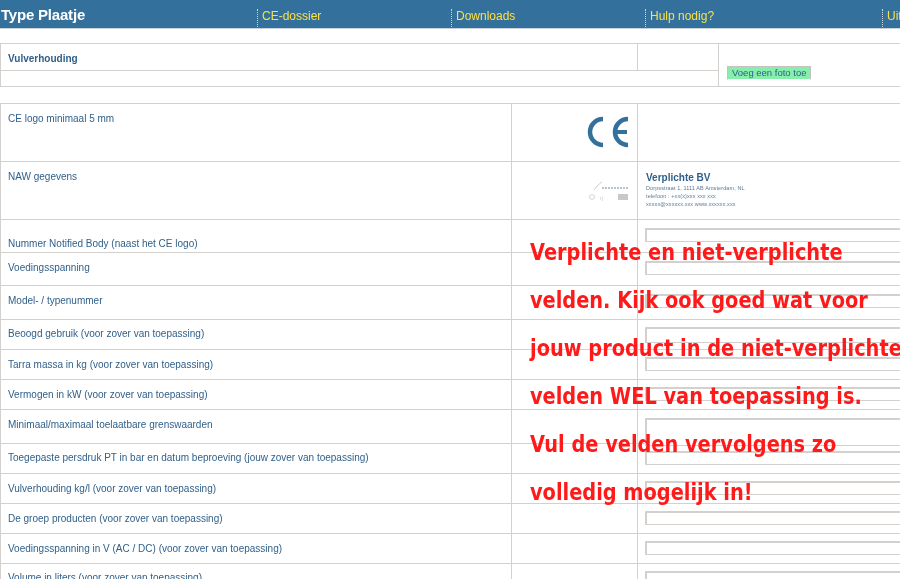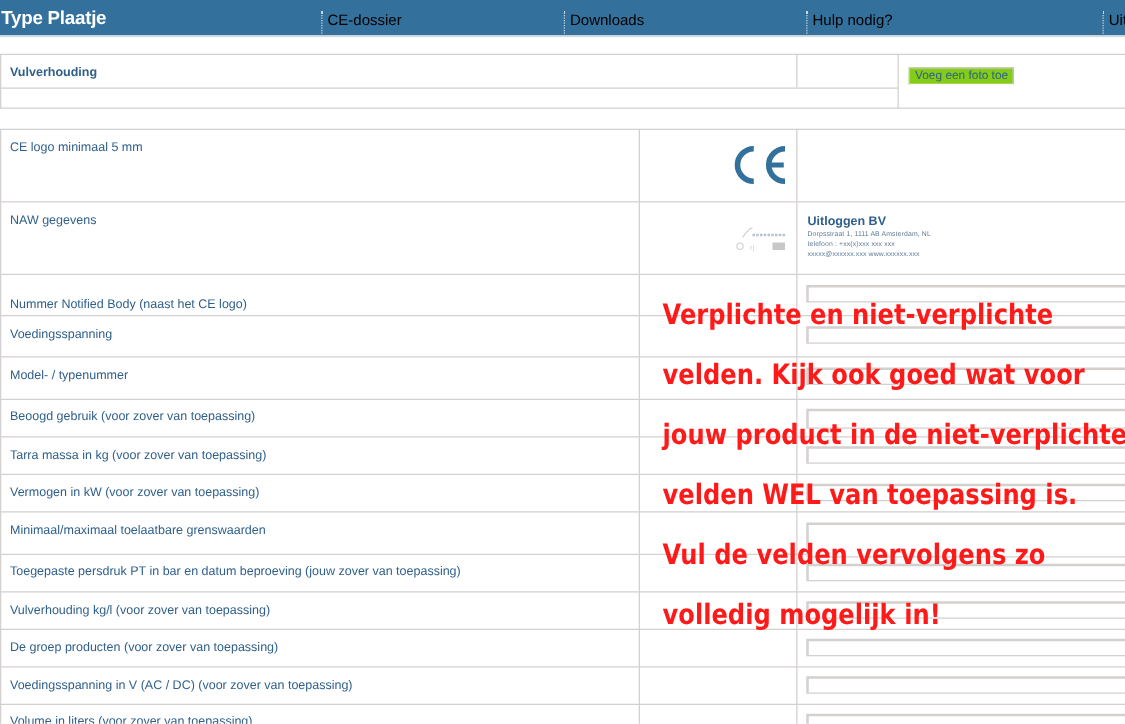--- a/index.html
+++ b/index.html
@@ -2,31 +2,31 @@
 <html><head>
   <meta charset="utf-8">
   <style>
     * { box-sizing: border-box; margin: 0; padding: 0; }
     html, body { width: 900px; height: 579px; overflow: hidden; background: #ffffff; }
     body { font-family: "Liberation Sans", sans-serif; color: #2f5f8a; position: relative; }
 
     
     .topnav { position: absolute; left: 0; top: 0; width: 900px; height: 29px; background: #33709c; border-bottom: 1px solid #c9d3dc; }
     .topnav .brand { position: absolute; left: 1px; top: 6px; font-size: 15px; font-weight: bold; color: #ffffff; letter-spacing: -0.2px; }
-    .topnav .navlink { position: absolute; top: 9px; font-size: 12px; color: #000000; padding-left: 4px; height: 20px; }
+    .topnav .navlink { position: absolute; top: 9px; font-size: 12px; color: #fde047; padding-left: 4px; height: 20px; }
     .topnav .navlink.sep { border-left: 1px dotted #c8d7e4; }
     .topnav .navlink.sep::before { content: ""; }
 
     
     .tbl { position: absolute; border: 1px solid #d3d0ce; background: #fff; }
     .hline { position: absolute; height: 1px; background: #d3d0ce; }
     .vline { position: absolute; width: 1px; background: #d3d0ce; }
 
     .section-title { position: absolute; left: 8px; top: 53px; font-size: 10px; font-weight: bold; color: #2f5f8a; }
-    .photo-btn { position: absolute; left: 727px; top: 54px; height: 14px; padding: 0 4px; background: #84cc16; border: 1px solid #c5c2bf; border-bottom-color: #ffffff; font-size: 9.5px; color: #2f5f8a; line-height: 12px; font-family: "Liberation Sans", sans-serif; cursor: pointer; }
+    .photo-btn { position: absolute; left: 727px; top: 66px; height: 14px; padding: 0 4px; background: #86efac; border: 1px solid #c5c2bf; border-bottom-color: #ffffff; font-size: 9.5px; color: #2f5f8a; line-height: 12px; font-family: "Liberation Sans", sans-serif; cursor: pointer; }
 
     .label { position: absolute; left: 8px; font-size: 10px; color: #2f5f8a; white-space: nowrap; }
 
     .ce-logo { position: absolute; left: 586px; top: 115px; width: 46px; height: 34px; }
     .company-logo { position: absolute; left: 588px; top: 180px; width: 44px; height: 24px; }
     .company-name { position: absolute; left: 646px; top: 172px; font-size: 10px; font-weight: bold; color: #2f5f8a; }
     .company-line { position: absolute; left: 646px; font-size: 5.5px; color: #5c7a96; white-space: nowrap; letter-spacing: 0.1px; }
 
     .field { position: absolute; left: 645px; width: 260px; height: 14px; border: 1px solid #d3d0ce; border-top: 2px solid #d3d0ce; border-left: 2px solid #d3d0ce; background: #ffffff; }
 
@@ -89,21 +89,21 @@
   <line x1="30" y1="17" x2="41" y2="17" stroke="#33709c" stroke-width="4"></line>
 </svg>
 
 <svg class="company-logo" viewBox="0 0 44 24">
   <path d="M6 10 Q10 4 14 2" stroke="#cfcfcf" stroke-width="1" fill="none"></path>
   <line x1="14" y1="8" x2="40" y2="8" stroke="#b8c3cd" stroke-width="2" stroke-dasharray="2 1"></line>
   <circle cx="4" cy="17" r="2.5" fill="none" stroke="#d7d7d7" stroke-width="1"></circle>
   <text x="12" y="20" font-size="6" fill="#d0d0d0">rj</text>
   <rect x="30" y="14" width="10" height="6" fill="#c8c8c8"></rect>
 </svg>
-<span class="company-name">Uitloggen BV</span>
+<span class="company-name">Verplichte BV</span>
 <span class="company-line" style="top:185px;">Dorpsstraat 1, 1111 AB Amsterdam, NL</span>
 <span class="company-line" style="top:193px;">telefoon : +xx(x)xxx xxx xxx</span>
 <span class="company-line" style="top:201px;">xxxxx@xxxxxx.xxx     www.xxxxxx.xxx</span>
 
 <input class="field" style="top: 228px;" type="text">
 <input class="field" style="top: 261px;" type="text">
 <input class="field" style="top: 294px;" type="text">
 <input class="field" style="top: 327px; height: 16px;" type="text">
 <input class="field" style="top: 357px;" type="text">
 <input class="field" style="top: 387px;" type="text">

